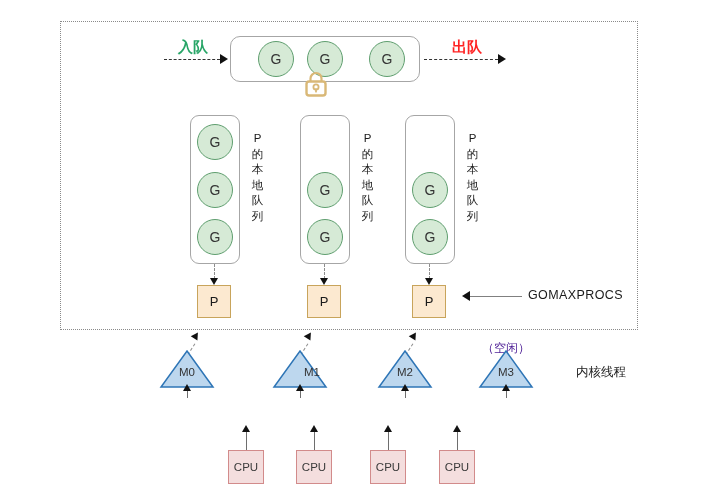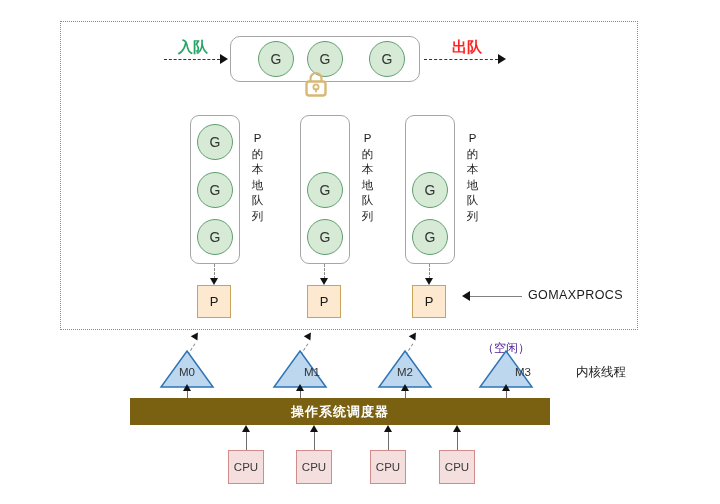--- a/index.html
+++ b/index.html
@@ -396,34 +396,33 @@
     </svg>
   </div>
   <div class="m-label" style="left:377px; top:366px;">M2</div>
 
   <div class="idle-label">（空闲）</div>
   <div class="m-tri" style="left:478px; top:349px;">
     <svg width="56" height="40" viewBox="0 0 56 40">
       <polygon points="28,2 54,38 2,38" fill="#bdd7ee" stroke="#2e75b6" stroke-width="1.5"></polygon>
     </svg>
   </div>
-  <div class="m-label" style="left:495px; top:366px;">M3</div>
+  <div class="m-label" style="left:478px; top:366px;">M3</div>
 
   <div class="kernel-label">内核线程</div>
 
   <div class="v-solid" style="left:187px; top:390px; height:8px;"></div>
   <div class="arrow-head-up" style="left:183px; top:384px;"></div>
   <div class="v-solid" style="left:300px; top:390px; height:8px;"></div>
   <div class="arrow-head-up" style="left:296px; top:384px;"></div>
   <div class="v-solid" style="left:405px; top:390px; height:8px;"></div>
   <div class="arrow-head-up" style="left:401px; top:384px;"></div>
   <div class="v-solid" style="left:506px; top:390px; height:8px;"></div>
   <div class="arrow-head-up" style="left:502px; top:384px;"></div>
 
-  <div class="os-bar">操作系统调度器</div>
 
   <div class="v-solid" style="left:246px; top:432px; height:18px;"></div>
   <div class="arrow-head-up" style="left:242px; top:425px;"></div>
   <div class="v-solid" style="left:314px; top:432px; height:18px;"></div>
   <div class="arrow-head-up" style="left:310px; top:425px;"></div>
   <div class="v-solid" style="left:388px; top:432px; height:18px;"></div>
   <div class="arrow-head-up" style="left:384px; top:425px;"></div>
   <div class="v-solid" style="left:457px; top:432px; height:18px;"></div>
   <div class="arrow-head-up" style="left:453px; top:425px;"></div>
 

